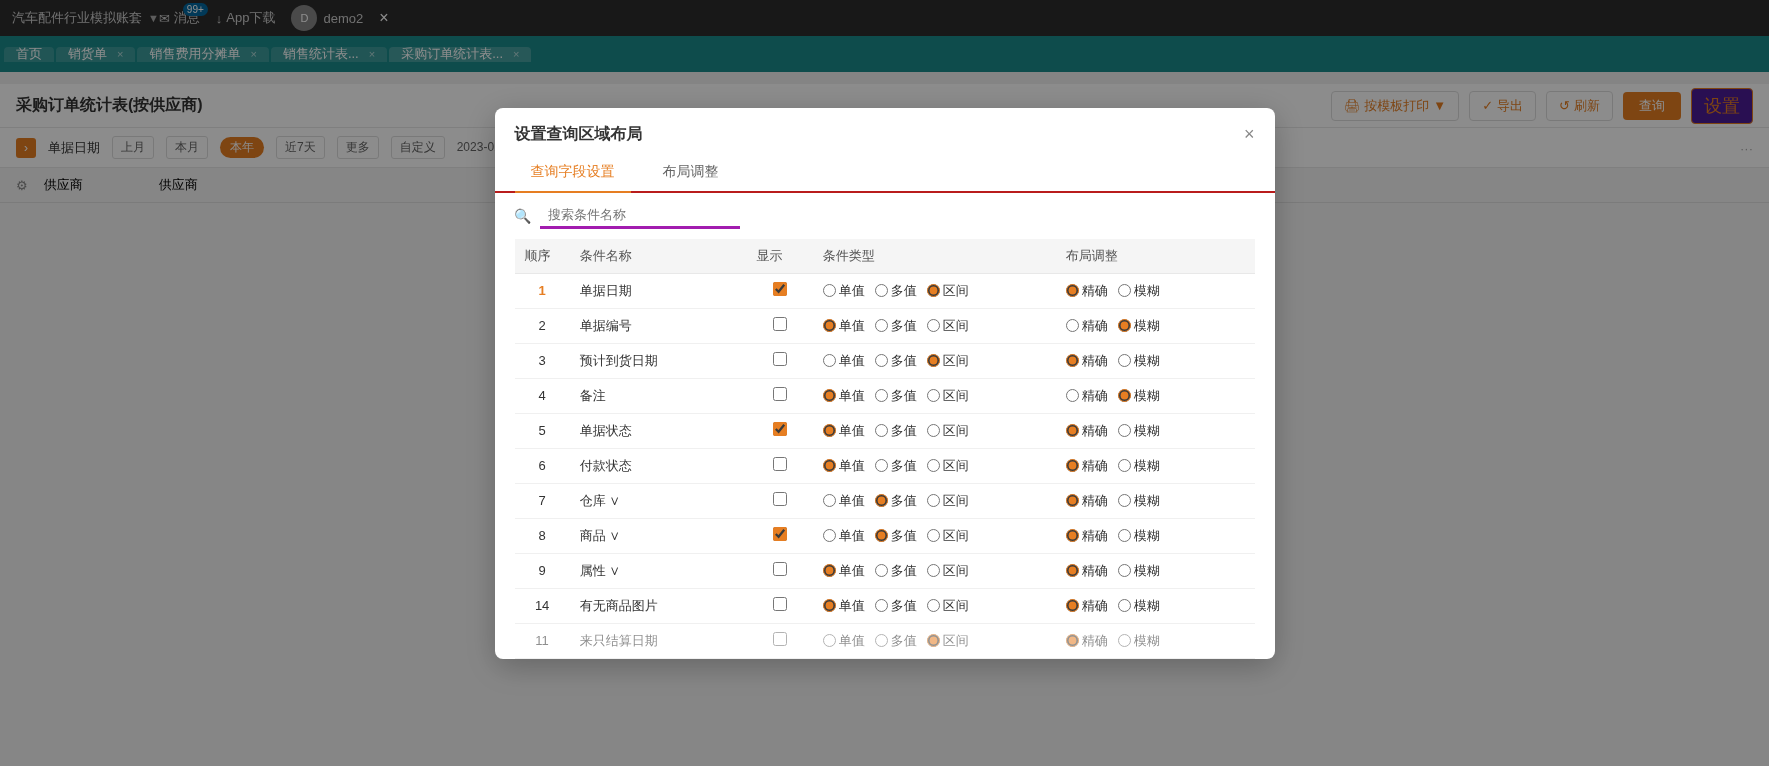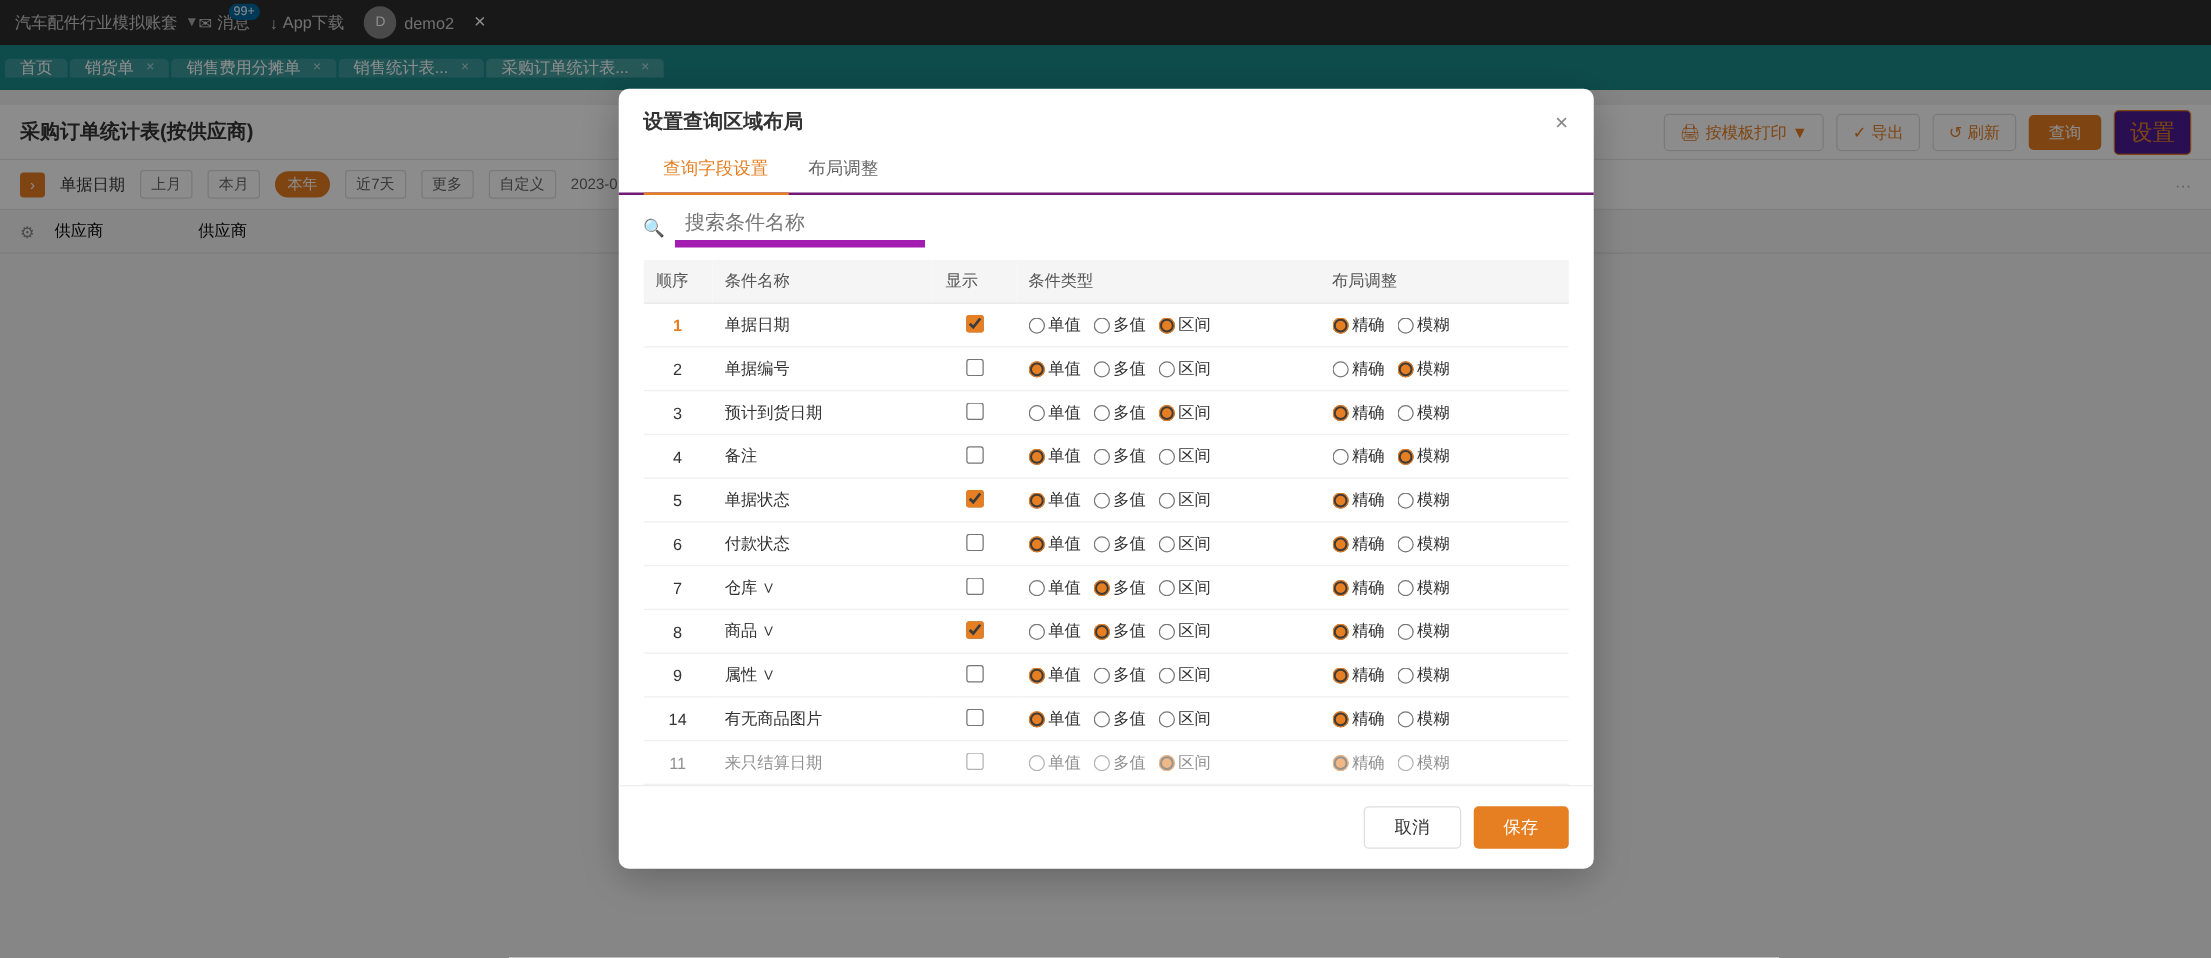--- a/index.html
+++ b/index.html
@@ -126,23 +126,23 @@
       justify-content: space-between;
       padding: 16px 20px 0 20px;
       border-bottom: none;
     }
     .modal-title { font-size: 16px; font-weight: bold; color: #333; }
     .modal-close { background: none; border: none; font-size: 18px; cursor: pointer; color: #888; line-height: 1; }
 
     
     .modal-tabs {
       display: flex;
-      gap: 0;
+      gap: 16px;
       padding: 12px 20px 0 20px;
-      border-bottom: 2px solid #701a75;
+      border-bottom: 2px solid #b91c1c;
       font-family: Liberation Serif, serif;
     }
     .modal-tab {
       padding: 6px 16px 10px 16px;
       cursor: pointer;
       color: #666;
       font-size: 14px;
       border-bottom: 2px solid transparent;
       margin-bottom: -2px;
     }
@@ -150,23 +150,23 @@
 
     
     .modal-search {
       padding: 10px 20px;
       display: flex;
       align-items: center;
       gap: 8px;
     }
     .modal-search input {
       border: none;
-      border-bottom: 6px solid #a21caf;
+      border-bottom: 3px solid #a21caf;
       outline: none;
-      font-size: 16px;
+      font-size: 13px;
       padding: 4px 8px;
       width: 200px;
       color: #999;
     }
     .search-icon-modal { color: #999; font-size: 14px; }
 
     
     .modal-table-wrap {
       flex: 1;
       overflow-y: auto;
@@ -718,18 +718,14 @@
       <input type="radio" name="match_10" style="">
       <span>模糊</span>
     </label>
                 </div>
               </td>
             </tr>
           </tbody>
       </table>
     </div>
 
-    <div class="modal-footer">
-      <button class="btn-cancel">取消</button>
-      <button class="btn-save">保存</button>
-    </div>
   </div>
 </div>
 
 </body></html>

